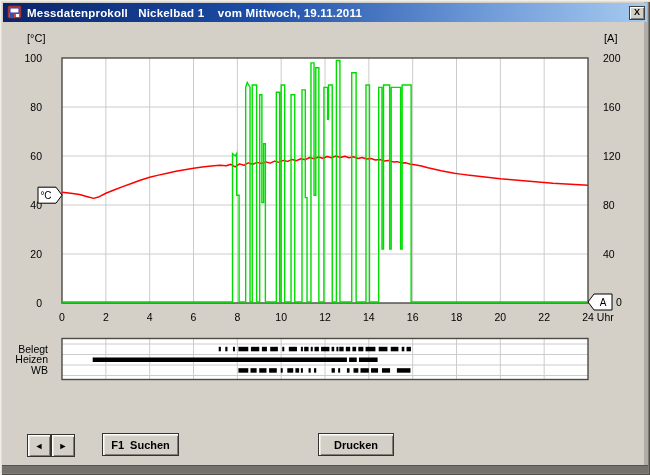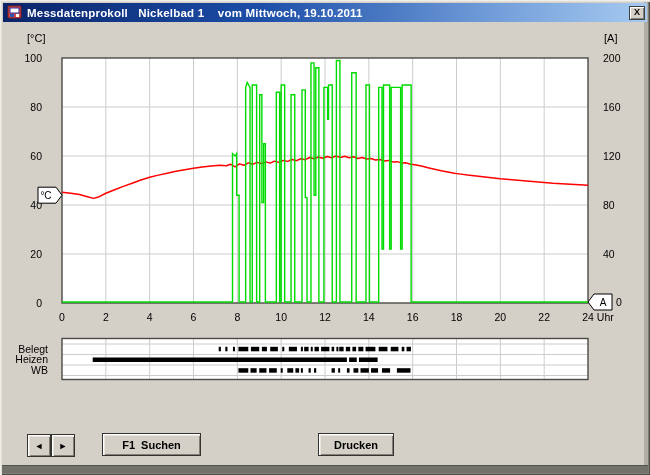--- a/index.html
+++ b/index.html
@@ -26,37 +26,37 @@
     text-align:center;padding:0;cursor:default;color:#000;}
   svg.plot{position:absolute;left:0;top:0;z-index:1;pointer-events:none;}
   .btn{position:absolute;height:23px;background:#d4d0c8;color:#000;
     border:1px solid #35332f;
     box-shadow:inset 1px 1px 0 #ffffff,inset 2px 2px 0 #e8e5de,inset -1px -1px 0 #817e78;
     font-family:"Liberation Sans",sans-serif;font-size:11px;font-weight:bold;
     white-space:pre;text-align:center;padding:0;z-index:4;}
   .btn-small{width:24px;font-size:9px;}
   #btn-prev{left:27px;top:434px;}
   #btn-next{left:51px;top:434px;}
-  #btn-f1{left:102px;top:433px;width:99px;}
+  #btn-f1{left:102px;top:433px;width:77px;}
   #btn-f2{left:208px;top:433px;width:99px;}
   #btn-print{left:318px;top:433px;width:76px;}
   #btn-f8{left:525px;top:433px;width:103px;}
 </style>
 </head>
 <body>
 
 <div class="window">
   <div class="titlebar">
     <svg class="app-icon" viewBox="0 0 16 15">
       <rect x="1" y="1" width="13" height="12" rx="1" fill="#d24a4a" stroke="#7a1f1f" stroke-width="1"></rect>
       <rect x="3" y="3" width="9" height="5" fill="#ffffff" stroke="#30309a" stroke-width="1"></rect>
       <rect x="3" y="9" width="4" height="3" fill="#3050b0"></rect>
       <rect x="9" y="9" width="3" height="3" fill="#ffffff"></rect>
     </svg>
-    <span class="title">Messdatenprokoll   Nickelbad 1    vom Mittwoch, 19.10.2011</span>
+    <span class="title">Messdatenprokoll   Nickelbad 1    vom Mittwoch, 19.11.2011</span>
     <button class="close-btn">X</button>
   </div>
 
   <svg class="plot" id="plot" width="650" height="430" viewBox="0 0 650 430">
       <rect x="62" y="58" width="526" height="245" fill="#fff"></rect>
       <g stroke="#cccccc" stroke-width="1">
         <line x1="105.83333333333334" y1="58" x2="105.83333333333334" y2="303"></line>
         <line x1="149.66666666666669" y1="58" x2="149.66666666666669" y2="303"></line>
         <line x1="193.5" y1="58" x2="193.5" y2="303"></line>
         <line x1="237.33333333333334" y1="58" x2="237.33333333333334" y2="303"></line>

